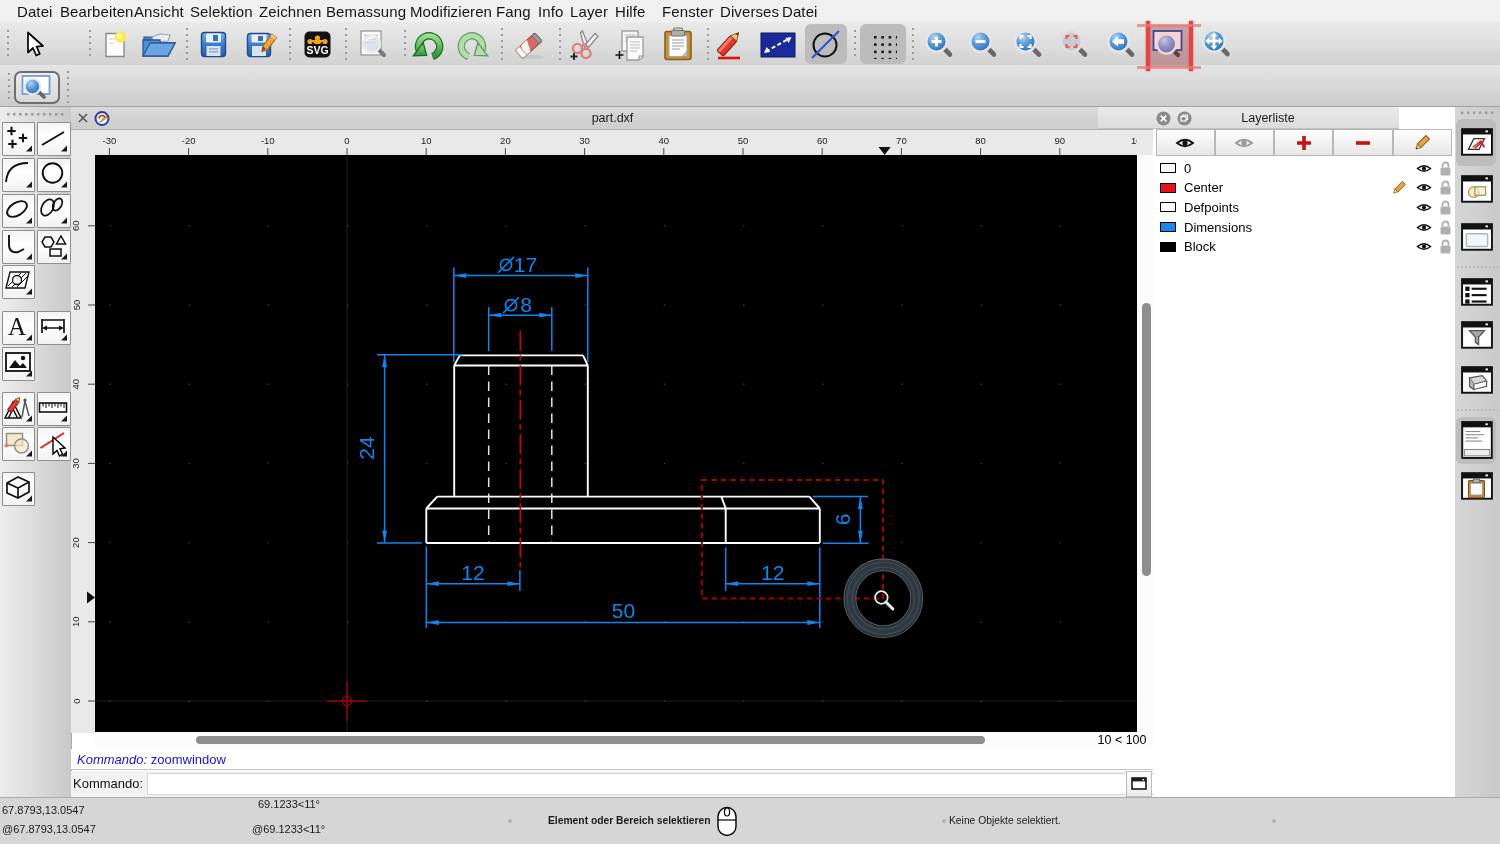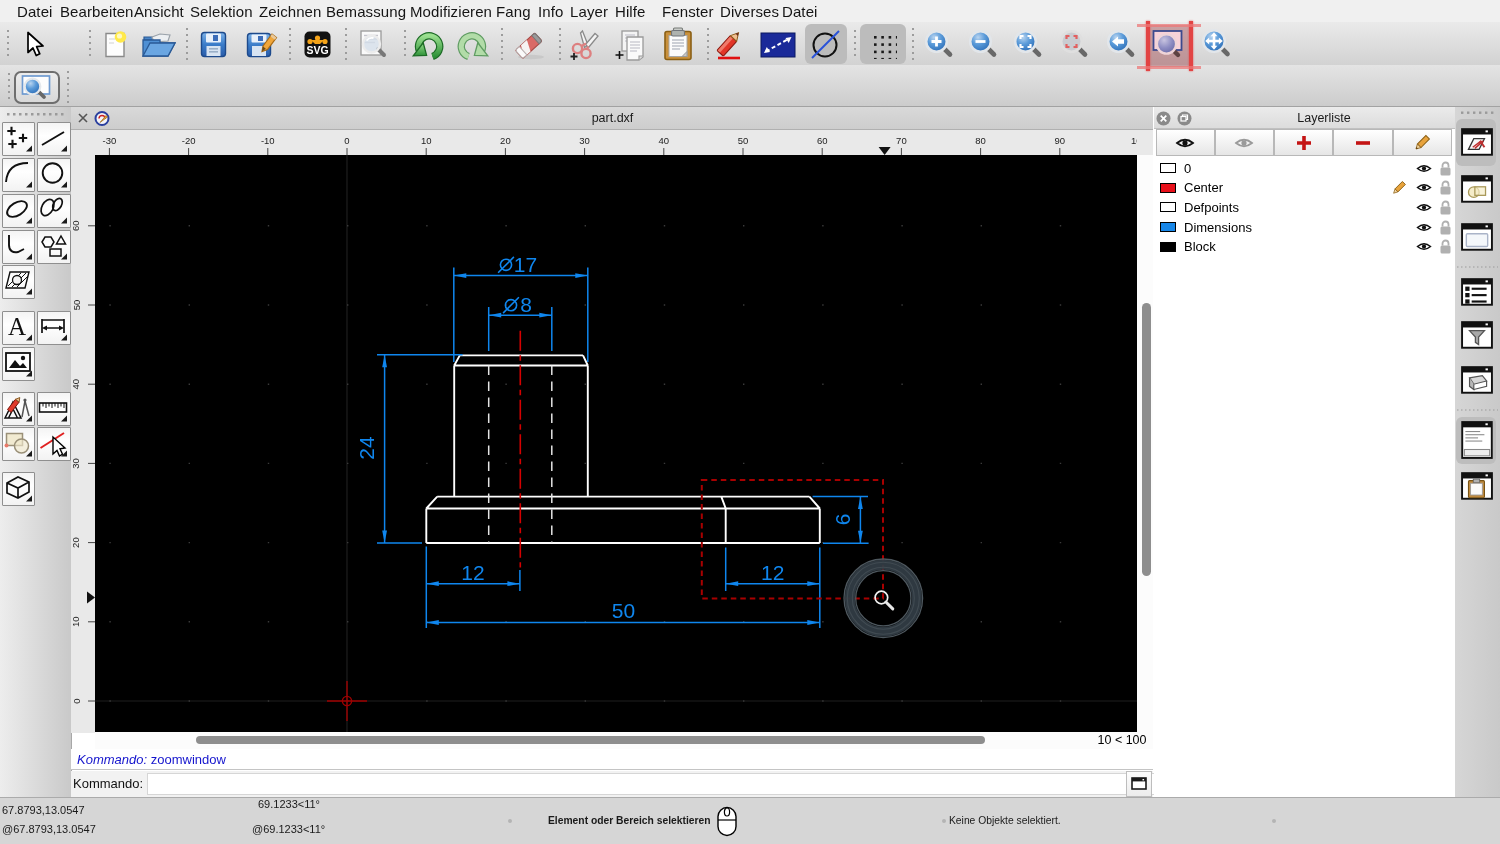--- a/index.html
+++ b/index.html
@@ -25,21 +25,21 @@
 #zoomlbl{position:absolute;left:1040px;top:733px;width:110px;font-size:12.5px;color:#000;text-align:right;background:#fcfcfc;height:16px}
 #cmdhist{position:absolute;left:71px;top:749px;width:1082px;height:21px;background:#fff;border-bottom:1px solid #c4c4c4;
 font-size:13px;color:#1515cd;padding-left:6px;padding-top:3px}
 #cmdrow{position:absolute;left:71px;top:771px;width:1082px;height:26px;background:#f2f2f2;}
 #cmdrow .lbl{position:absolute;left:2px;top:5px;font-size:13px;color:#111}
 #cmdinput{position:absolute;left:76px;top:2px;width:1049px;height:22px;background:#fff;border:1px solid #d6d6d6}
 #cmdbtn{position:absolute;left:1055px;top:0px;width:26px;height:26px;background:linear-gradient(#fdfdfd,#ececec);border:1px solid #bdbdbd}
 #statusbar{position:absolute;left:0;top:797px;width:1500px;height:47px;background:#d6d6d6;border-top:1px solid #ababab;}
 #statusbar div{position:absolute;font-size:11px;color:#1a1a1a}
 #rpanel{position:absolute;left:1154px;top:107px;width:301px;height:690px;background:#fff;}
-#rtitle{position:absolute;left:1154px;top:107px;width:301px;height:22px;background:linear-gradient(#ebebeb,#dcdcdc);border-bottom:1px solid #c0c0c0}
+#rtitle{position:absolute;left:1098px;top:107px;width:301px;height:22px;background:linear-gradient(#ebebeb,#dcdcdc);border-bottom:1px solid #c0c0c0}
 #rtitle .t{position:absolute;left:0;top:4px;width:340px;text-align:center;font-size:12.5px;color:#1a1a1a}
 #rtools{position:absolute;left:1154px;top:129px;width:301px;height:27px;}
 #rstrip{position:absolute;left:1455px;top:107px;width:45px;height:690px;background:linear-gradient(90deg,#d6d6d6,#c9c9c9);}
 .rbtn{position:absolute;top:129px;height:27px;background:linear-gradient(#ffffff,#e6e6e6);border:1px solid #b8b8b8}
 .lrow{position:absolute;left:1154px;width:298px;height:20px;font-size:13px;color:#000}
 .lrow .nm{position:absolute;left:30px;top:2px}
 .palbtn{position:absolute;width:33.5px;height:34px;background:linear-gradient(#f4f4f4,#ffffff 40%,#f2f2f2);border:1px solid #8f8f8f;border-radius:1px}
 .sep{position:absolute;width:2px;background-image:linear-gradient(#9c9c9c 2px,transparent 2px);background-size:2px 6px}
 </style></head><body>
 

